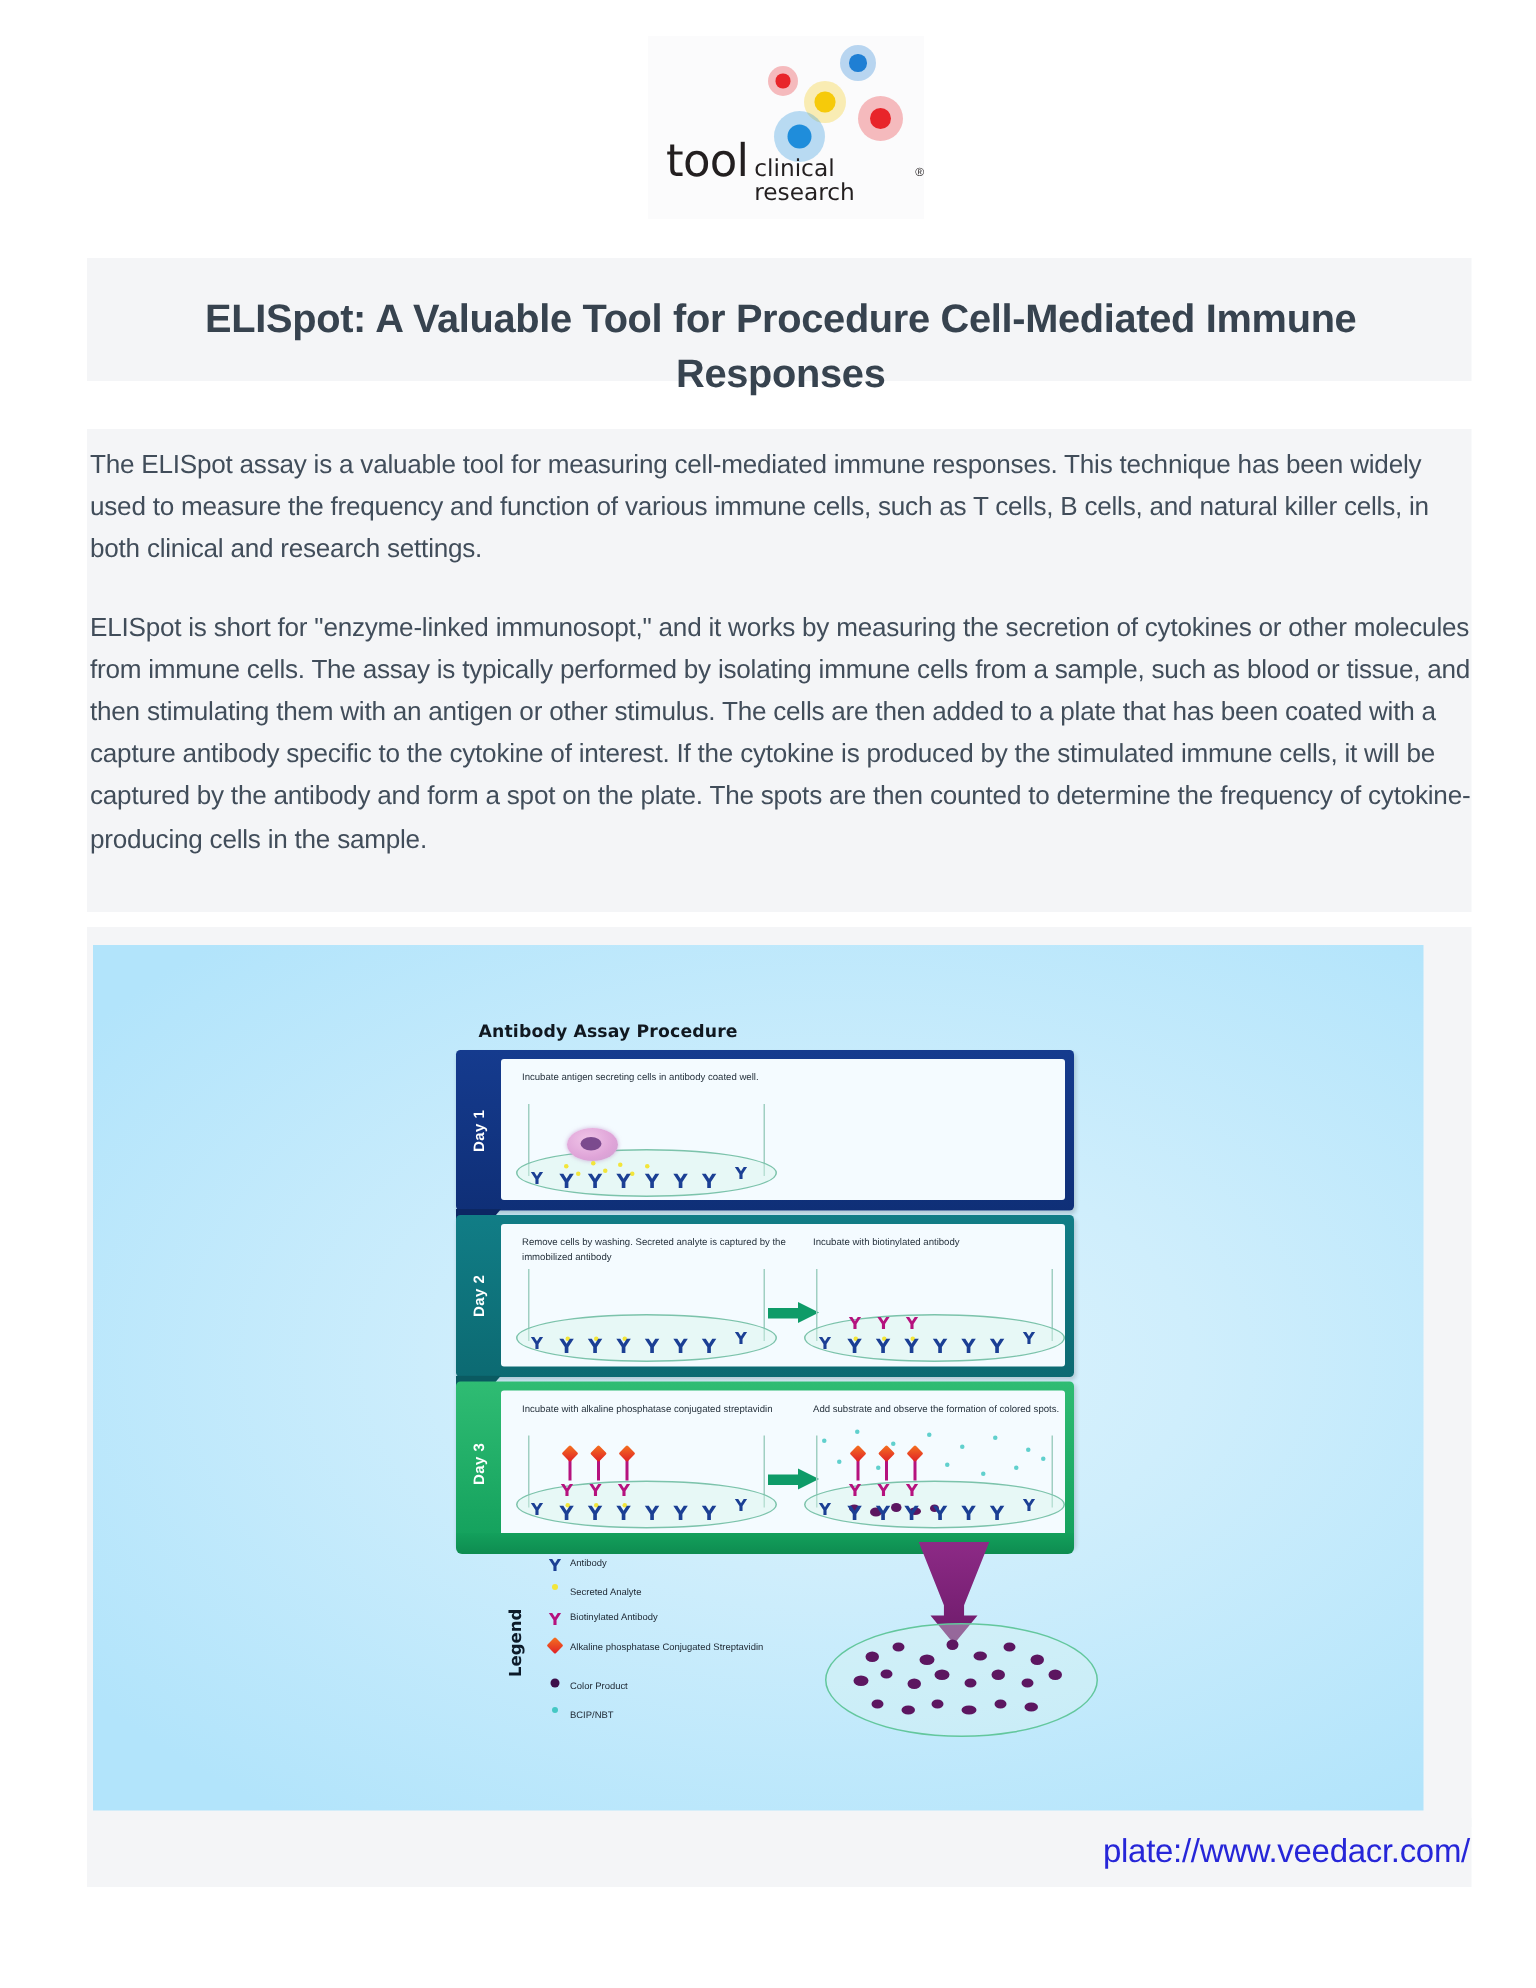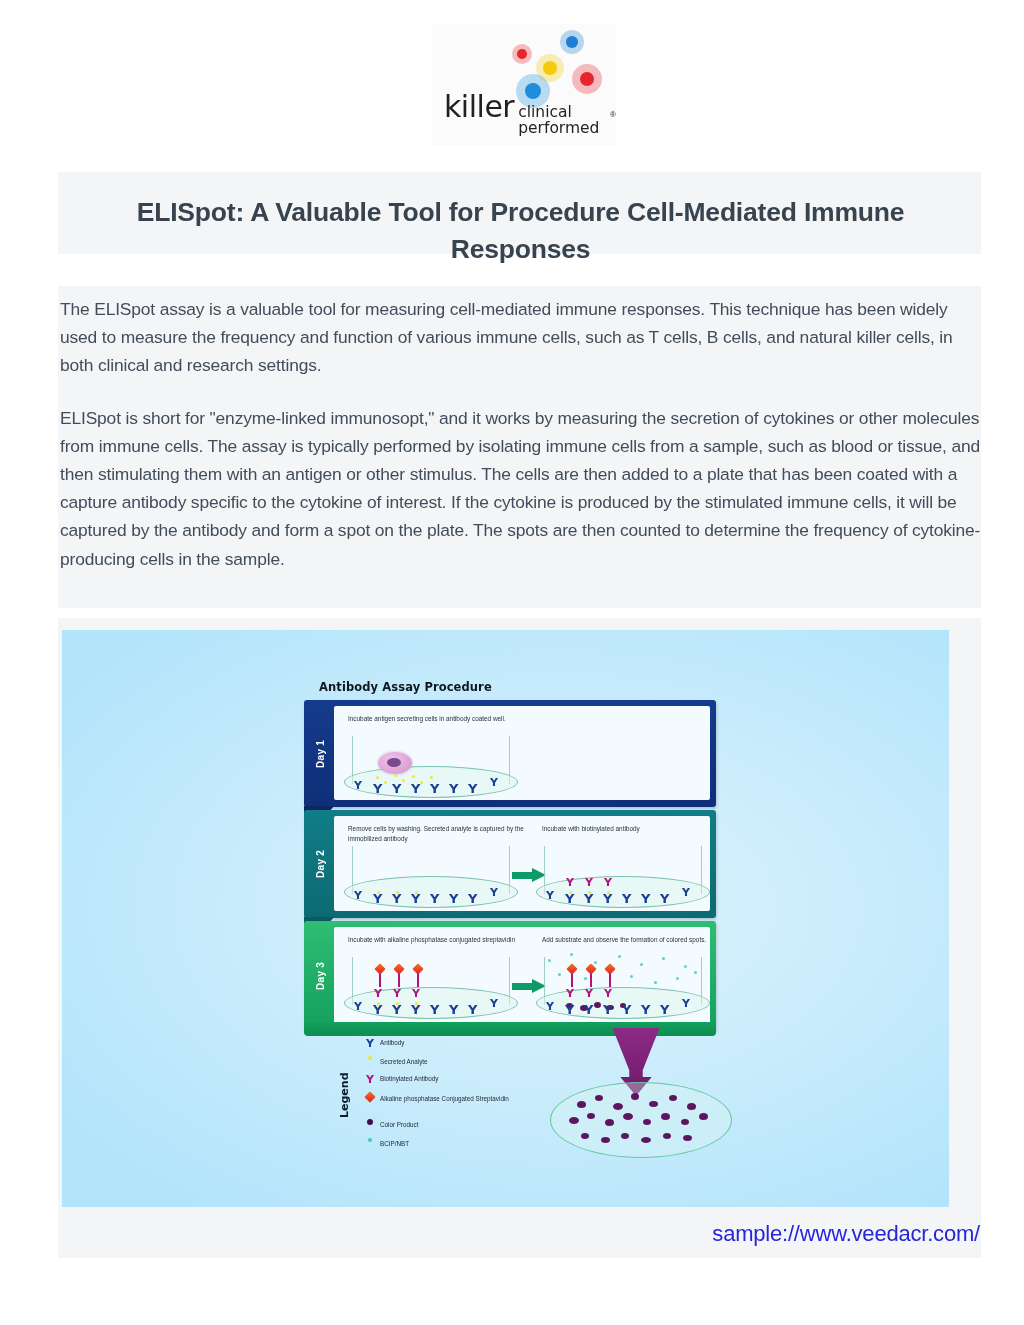--- a/index.html
+++ b/index.html
@@ -398,22 +398,22 @@
     <div class="dot" style="left:74px; top:34px; width:30px; height:30px;">
       <div class="halo" style="background:#e8252a;"></div>
       <div class="core" style="background:#e8252a;"></div>
     </div>
     <div class="dot" style="left:18px; top:44px; width:34px; height:34px;">
       <div class="halo" style="background:#1f8ddb;"></div>
       <div class="core" style="background:#1f8ddb;"></div>
     </div>
   </div>
   <div id="logo-wordmark">
-    <span id="logo-veeda">killer</span>
-    <span id="logo-cr">clinical performed</span>
+    <span id="logo-veeda">tool</span>
+    <span id="logo-cr">clinical research</span>
     <span id="logo-reg">®</span>
   </div>
 </div>
 
 <div class="band" id="title-band"></div>
 <div class="band" id="body-band"></div>
 <div class="band" id="figure-band"></div>
 <div class="band" id="footer-band"></div>
 
 <h1 id="page-title">ELISpot: A Valuable Tool for Procedure Cell-Mediated Immune Responses</h1>
@@ -651,13 +651,13 @@
 
     <div class="legend-row" style="top:103px;">
       <span class="legend-icon">
         <span style="display:inline-block; width:4px; height:4px; border-radius:50%; background:#45c8c4;"></span>
       </span>
       <span class="legend-text">BCIP/NBT</span>
     </div>
   </div>
 </div>
 
-<a id="footer-url" href="#" style="text-decoration:none;">sample://www.veedacr.com/</a>
+<a id="footer-url" href="#" style="text-decoration:none;">plate://www.veedacr.com/</a>
 
 </body></html>

